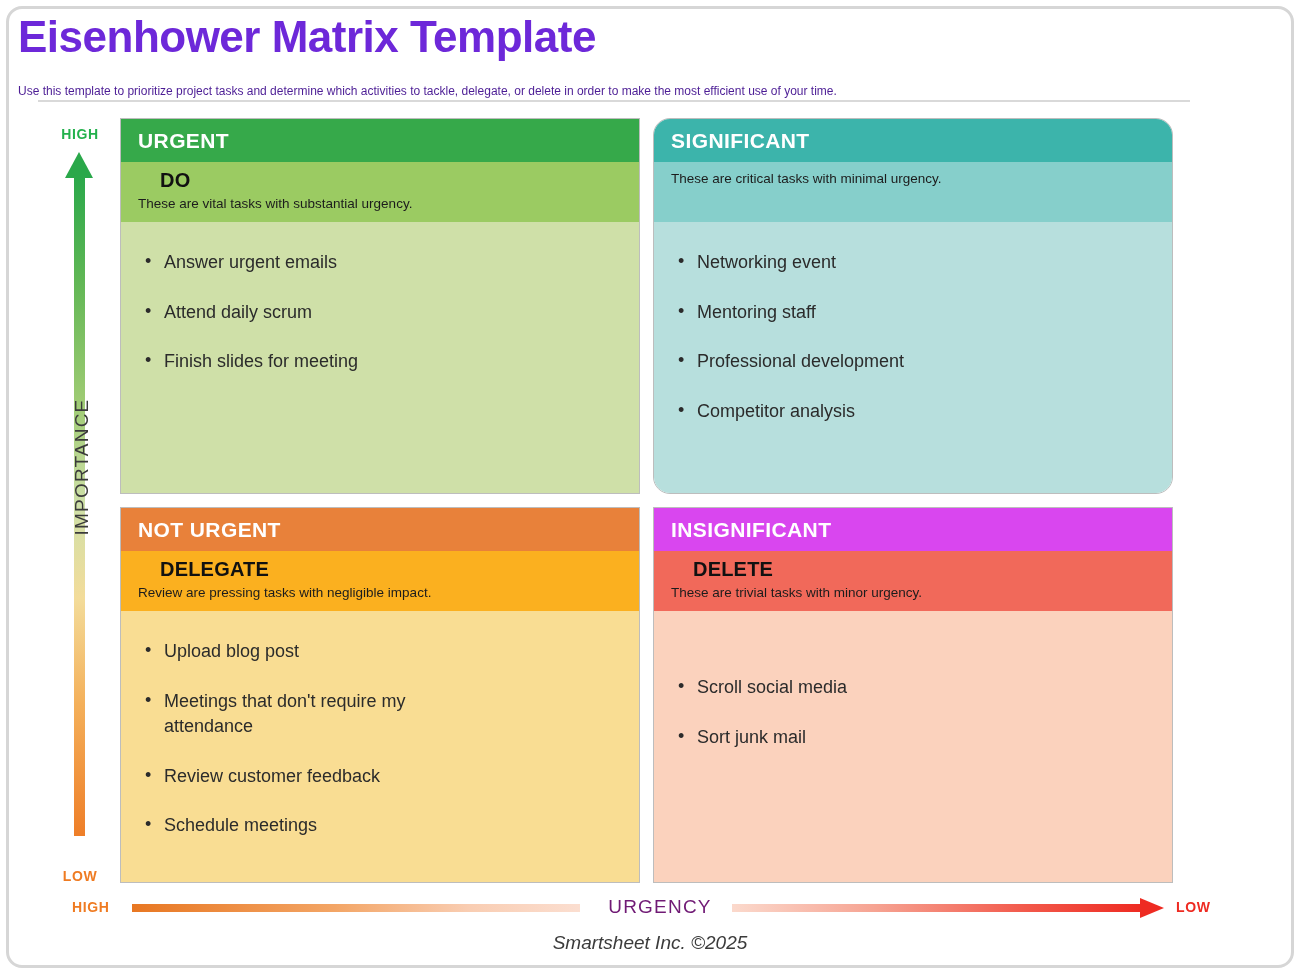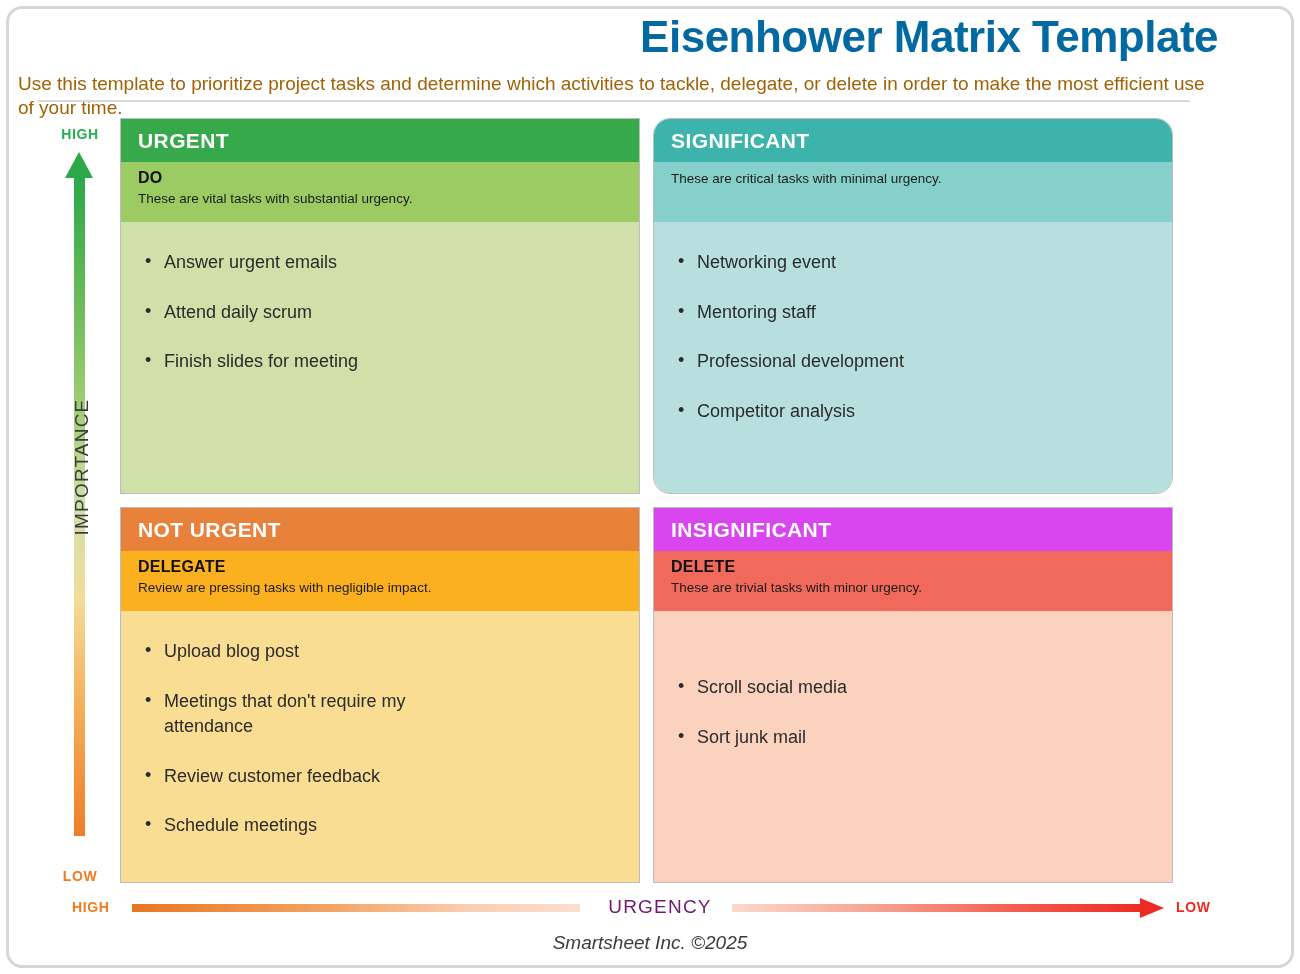--- a/index.html
+++ b/index.html
@@ -29,30 +29,29 @@
     border-radius: 16px;
     background: #ffffff;
   }
 
   
   .header { position: absolute; left: 18px; top: 12px; width: 1200px; }
 
   .title {
     font-size: 44px;
     font-weight: bold;
-    color: #0369a1;
+    color: #6d28d9;
     letter-spacing: -0.5px;
     line-height: 1.15;
-    text-align: right;
   }
 
   .subtitle {
-    margin-top: 9px;
-    font-size: 19px;
-    color: #a16207;
+    margin-top: 21px;
+    font-size: 12px;
+    color: #4c1d95;
     line-height: 1.3;
   }
 
   .header-rule {
     position: absolute;
     left: 38px;
     top: 100px;
     width: 1152px;
     height: 2px;
     background: #d9d9d9;
@@ -93,25 +92,26 @@
     flex: 0 0 auto;
   }
 
   .q-band {
     height: 60px;
     padding: 6px 0 0 17px;
     flex: 0 0 auto;
   }
 
   .q-action {
-    font-size: 16px;
+    font-size: 20px;
     font-weight: bold;
     color: #111111;
     letter-spacing: 0.2px;
     line-height: 1.25;
+    margin-left: 22px;
   }
 
   .q-desc {
     font-size: 13.5px;
     color: #1c1c1c;
     line-height: 1.35;
     margin-top: 2px;
   }
 
   .q-body {

